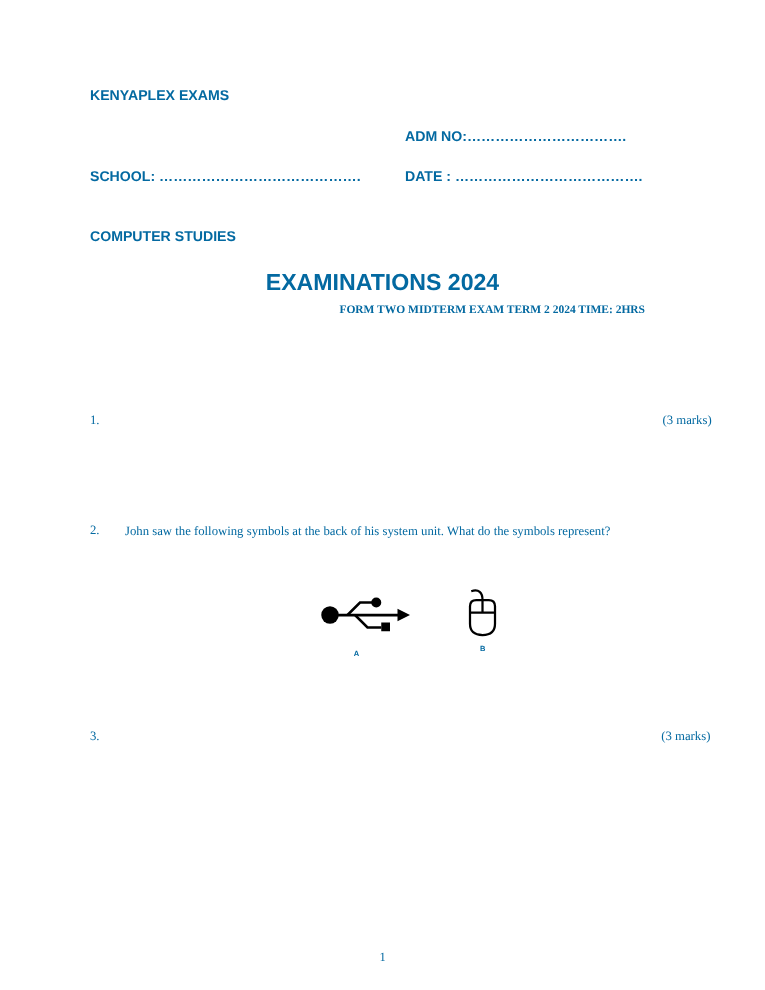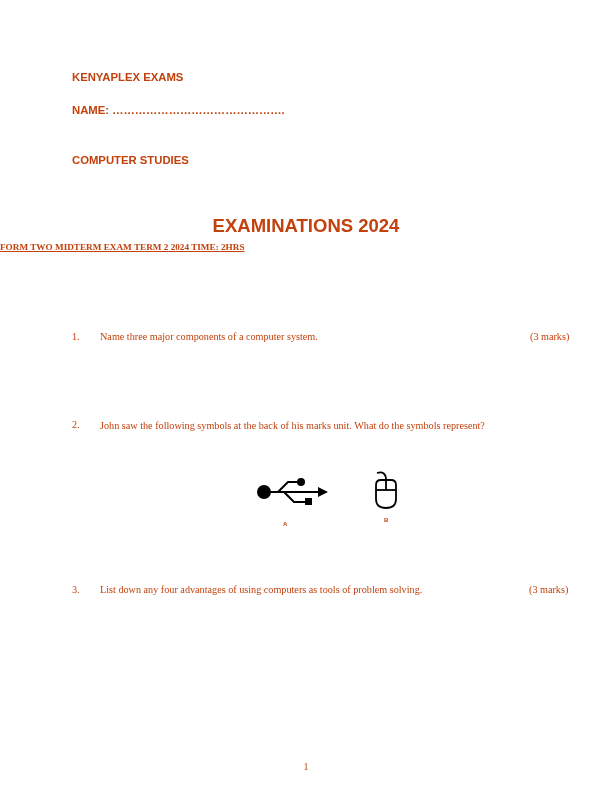--- a/index.html
+++ b/index.html
@@ -1,41 +1,40 @@
 <!DOCTYPE html>
 <html><head>
   <meta charset="utf-8">
   <style>
     html, body { margin: 0; padding: 0; background: #ffffff; }
     .page {
       position: relative;
       width: 612px;
       height: 792px;
       background: #ffffff;
-      color: #c2410c;
+      color: #0369a1;
       overflow: hidden;
     }
     .abs { position: absolute; white-space: nowrap; }
     .hdr {
       font-family: "Liberation Sans", sans-serif;
       font-weight: bold;
       font-size: 11.3px;
     }
     .title {
       font-family: "Liberation Sans", sans-serif;
       font-weight: bold;
       font-size: 18.5px;
       left: 0; width: 612px; text-align: center;
     }
     .subtitle {
       font-family: "Liberation Serif", serif;
       font-weight: bold;
       font-size: 9.2px;
-      text-decoration: underline;
-      left: 0; width: 516px; text-align: left;
+      left: 0; width: 516px; text-align: right;
     }
     .instr {
       font-family: "Liberation Sans", sans-serif;
       font-weight: bold;
       font-size: 8.2px;
       text-decoration: underline;
     }
     .q {
       font-family: "Liberation Serif", serif;
       font-size: 10.2px;
@@ -59,35 +58,36 @@
       left: 0; width: 612px; text-align: center;
     }
   </style>
 </head>
 <body>
 
 <div class="page">
 
   <div class="abs hdr" style="left:72px; top:71px;">KENYAPLEX EXAMS</div>
 
-  <div class="abs hdr" style="left:72px; top:104px;">NAME: ……………………………………….</div>
+  <div class="abs hdr" style="left:324px; top:104px;">ADM NO:…………………………….</div>
 
+  <div class="abs hdr" style="left:72px; top:136px;">SCHOOL: …………………………………….</div>
+  <div class="abs hdr" style="left:324px; top:136px;">DATE : ………………………………….</div>
 
-  <div class="abs hdr" style="left:72px; top:154px;">COMPUTER STUDIES</div>
+  <div class="abs hdr" style="left:72px; top:184px;">COMPUTER STUDIES</div>
 
   <div class="abs title" style="top:215px;">EXAMINATIONS 2024</div>
   <div class="abs subtitle" style="top:242px;">FORM TWO MIDTERM EXAM TERM 2 2024 TIME: 2HRS</div>
 
 
   <div class="abs q" style="left:72px; top:331px;">1.</div>
-  <div class="abs q" style="left:100px; top:331px;">Name three major components of a computer system.</div>
   <div class="abs q" style="left:530px; top:331px;">(3 marks)</div>
 
   <div class="abs q" style="left:72px; top:419px;">2.</div>
-  <div class="qtext-wrap" style="left:100px; top:419px; width:440px;">John saw the following symbols at the back of his marks unit. What do the symbols represent?</div>
+  <div class="qtext-wrap" style="left:100px; top:419px; width:440px;">John saw the following symbols at the back of his system unit. What do the symbols represent?</div>
 
   <div class="abs" style="left:256px; top:476px; width:72px; height:34px;">
     <svg width="72" height="34" viewBox="0 0 72 34">
       <circle cx="8" cy="16" r="7" fill="#000"></circle>
       <line x1="8" y1="16" x2="64" y2="16" stroke="#000" stroke-width="2.2"></line>
       <polygon points="72,16 62,11 62,21" fill="#000"></polygon>
       <path d="M22 16 L32 6 L42 6" fill="none" stroke="#000" stroke-width="2"></path>
       <circle cx="45" cy="6" r="4" fill="#000"></circle>
       <path d="M28 16 L38 26 L49 26" fill="none" stroke="#000" stroke-width="2"></path>
       <rect x="49" y="22" width="7" height="7" fill="#000"></rect>
@@ -99,18 +99,17 @@
     <svg width="26" height="40" viewBox="0 0 26 40">
       <path d="M4 2 C10 0 13 3 13 9" fill="none" stroke="#000" stroke-width="1.8"></path>
       <path d="M3 14 Q3 9 8 9 L18 9 Q23 9 23 14 L23 28 Q23 37 13 37 Q3 37 3 28 Z" fill="none" stroke="#000" stroke-width="1.8"></path>
       <line x1="3" y1="19" x2="23" y2="19" stroke="#000" stroke-width="1.8"></line>
       <line x1="13" y1="9" x2="13" y2="19" stroke="#000" stroke-width="1.8"></line>
     </svg>
   </div>
   <div class="abs fig-label" style="left:384px; top:517px;">B</div>
 
   <div class="abs q" style="left:72px; top:584px;">3.</div>
-  <div class="abs q" style="left:100px; top:584px;">List down any four advantages of using computers as tools of problem solving.</div>
   <div class="abs q" style="left:529px; top:584px;">(3 marks)</div>
 
   <div class="abs pagenum" style="top:761px;">1</div>
 
 </div>
 
 </body></html>

